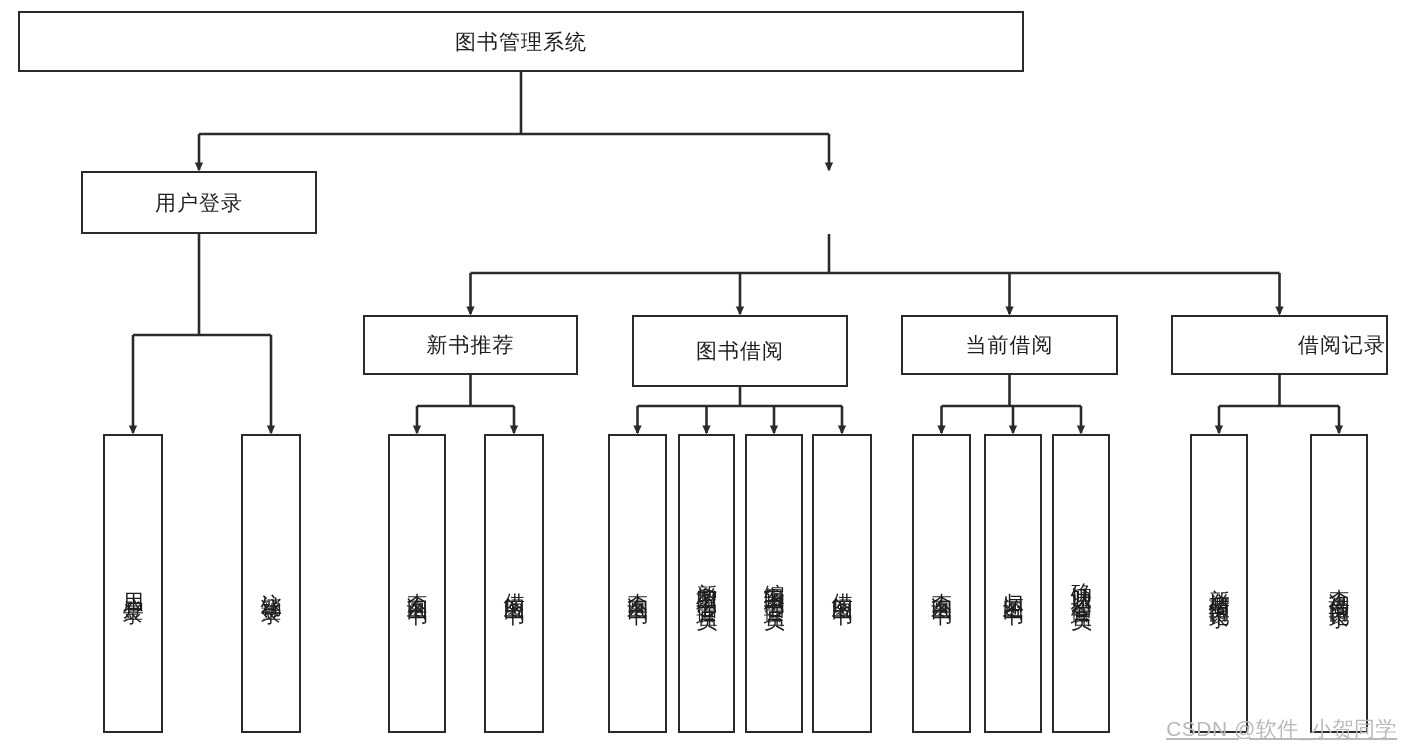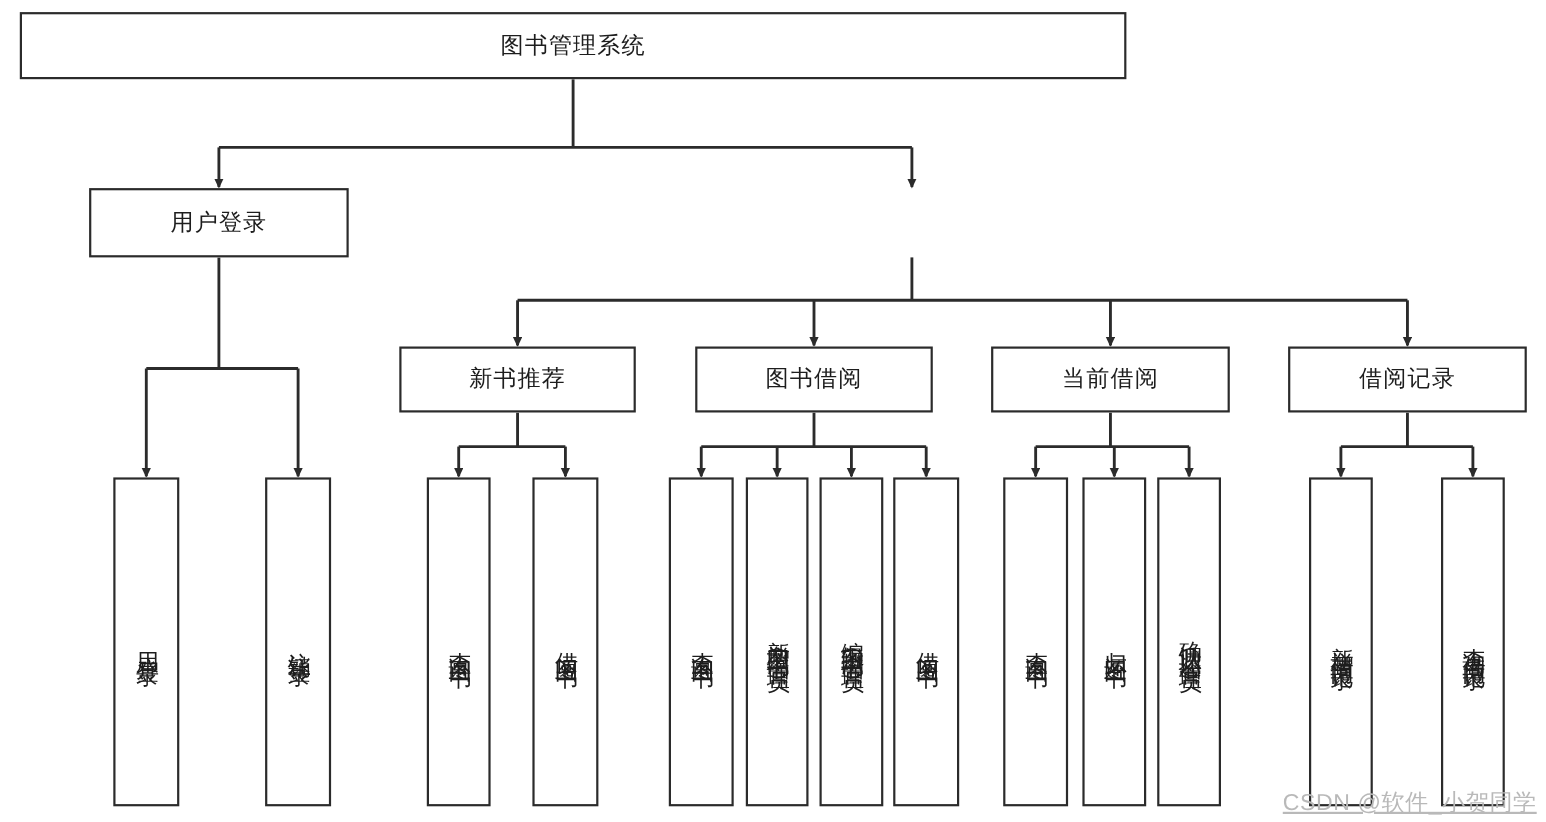--- a/index.html
+++ b/index.html
@@ -116,27 +116,27 @@
       <span>图书管理系统</span>
     </div>
 
   <div class="node node-h" style="left: 81px; top: 171px; width: 236px; height: 63px; border-color: rgb(43, 43, 43); background: rgb(255, 255, 255); color: rgb(29, 29, 29);">
       <span>用户登录</span>
     </div>
 
   <div class="node node-h" style="left: 363px; top: 315px; width: 215px; height: 60px; border-color: rgb(43, 43, 43); background: rgb(255, 255, 255); color: rgb(29, 29, 29);">
       <span>新书推荐</span>
     </div>
-  <div class="node node-h" style="left: 632px; top: 315px; width: 216px; height: 60px; border-color: rgb(43, 43, 43); background: rgb(255, 255, 255); color: rgb(29, 29, 29);">
+  <div class="node node-h" style="left: 632px; top: 315px; width: 216px; height: 72px; border-color: rgb(43, 43, 43); background: rgb(255, 255, 255); color: rgb(29, 29, 29);">
       <span>图书借阅</span>
     </div>
   <div class="node node-h" style="left: 901px; top: 315px; width: 217px; height: 60px; border-color: rgb(43, 43, 43); background: rgb(255, 255, 255); color: rgb(29, 29, 29); justify-content: center;">
       <span>当前借阅</span>
     </div>
-  <div class="node node-h" style="left: 1171px; top: 315px; width: 217px; height: 60px; border-color: rgb(43, 43, 43); background: rgb(255, 255, 255); color: rgb(29, 29, 29);">
+  <div class="node node-h" style="left: 1171px; top: 315px; width: 217px; height: 60px; border-color: rgb(43, 43, 43); background: rgb(255, 255, 255); color: rgb(29, 29, 29); justify-content: flex-end;">
       <span>借阅记录</span>
     </div>
 
   <div class="node node-v" style="left: 103px; top: 434px; width: 60px; height: 299px; border-color: rgb(43, 43, 43); background: rgb(255, 255, 255); color: rgb(29, 29, 29);">
       <span class="vlabel">用户登录</span>
     </div>
   <div class="node node-v" style="left: 241px; top: 434px; width: 60px; height: 299px; border-color: rgb(43, 43, 43); background: rgb(255, 255, 255); color: rgb(29, 29, 29);">
       <span class="vlabel">注销登录</span>
     </div>
   <div class="node node-v" style="left: 388px; top: 434px; width: 58px; height: 299px; border-color: rgb(43, 43, 43); background: rgb(255, 255, 255); color: rgb(29, 29, 29);">

